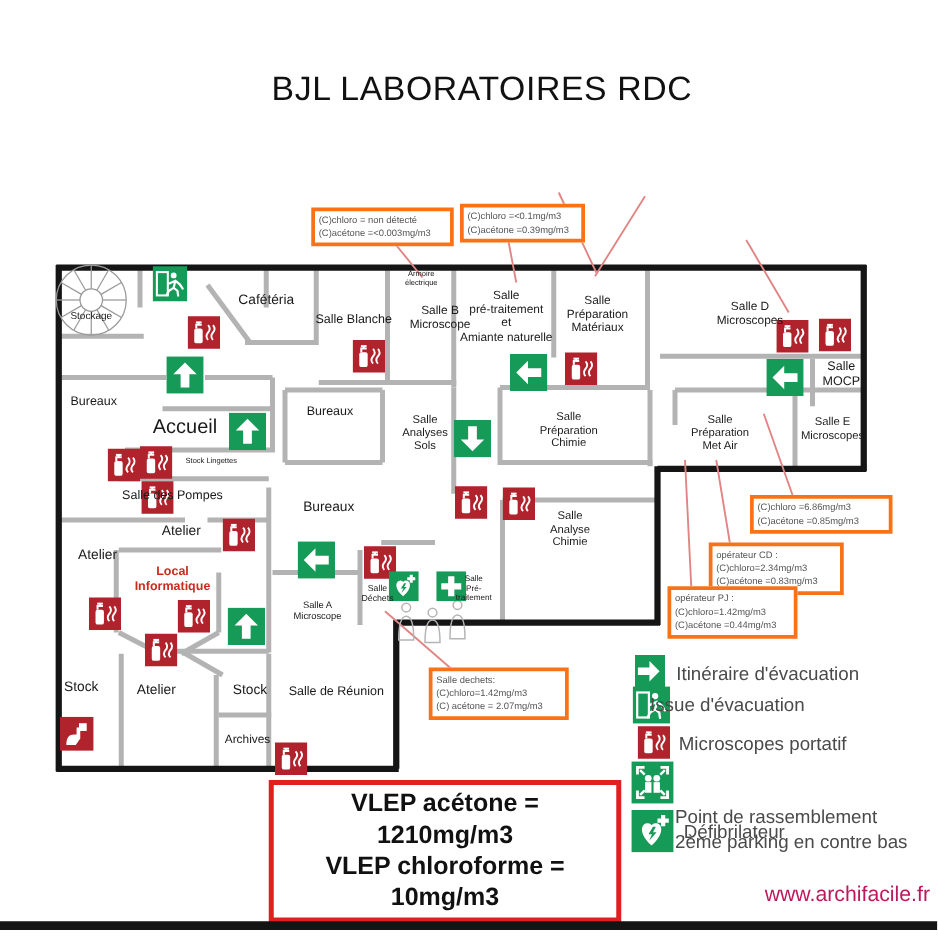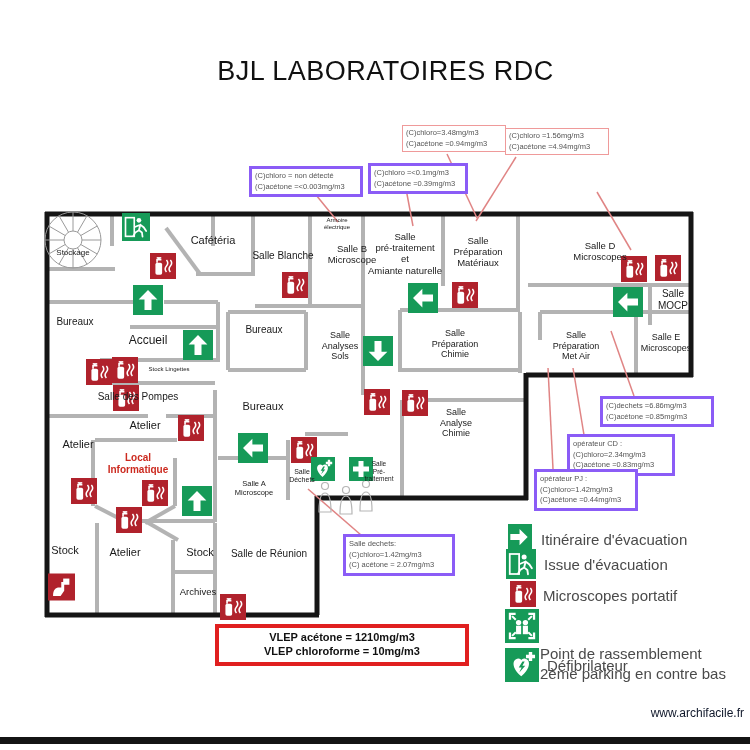--- a/index.html
+++ b/index.html
@@ -8,30 +8,30 @@
   .title{position:absolute;left:0;right:0;top:56px;text-align:center;font-size:27px;
          color:#111;letter-spacing:.5px;padding-left:21px;}
   .plan-svg{position:absolute;left:0;top:0;}
   .ic{position:absolute;}
   .rot-l{transform:rotate(-90deg);}
   .rot-d{transform:rotate(180deg);}
   .rm{position:absolute;text-align:center;white-space:pre-line;font-size:10px;
       line-height:1.18;color:#1a1a1a;}
   .f6{font-size:6px}.f65{font-size:6.5px}.f7{font-size:7px}.f75{font-size:7.5px}
   .f8{font-size:8px}.f85{font-size:10px}.f9{font-size:9px}.f95{font-size:9.5px}
-  .f11{font-size:11px}.f12{font-size:12px}
+  .f11{font-size:11px}.f12{font-size:16px}
   .red-label{color:#cc2a1f;font-weight:bold;}
   .ann{position:absolute;background:#fff;border:1px solid #ef9a9a;padding:2px 3px;
        font-size:7.5px;line-height:1.4;color:#555;white-space:pre-line;}
-  .thick{border:3px solid #8b5cf6;}
-  .vlep{position:absolute;background:#fff;border:4px solid #e02020;font-size:11px;
-        font-weight:bold;color:#111;text-align:center;line-height:1.25;padding:3px 0;
+  .thick{border:3px solid #f97316;}
+  .vlep{position:absolute;background:#fff;border:4px solid #e02020;font-size:20px;
+        font-weight:bold;color:#111;text-align:center;line-height:1.25;padding:3px 14px;
         white-space:pre-line;}
   .lg{position:absolute;font-size:15px;color:#4a4a4a;white-space:pre-line;line-height:1.35;}
-  .wm{position:absolute;right:6px;top:706px;font-size:12px;color:#0f172a;}
+  .wm{position:absolute;right:6px;top:706px;font-size:17px;color:#be185d;}
   .bbar{position:absolute;left:0;top:737px;width:750px;height:7px;background:#141414;}
 </style>
 </head>
 <body>
 
 <div class="page">
 
   <svg width="0" height="0" style="position:absolute" aria-hidden="true">
     <defs>
       <symbol id="s-ext" viewBox="0 0 24 24">
@@ -310,29 +310,25 @@
 traitement</div>
   <div class="rm f9" style="left:422px;top:407px;width:68px">Salle
 Analyse
 Chimie</div>
   <div class="rm f11" style="left:44px;top:544px;width:42px">Stock</div>
   <div class="rm f11" style="left:94px;top:546px;width:62px">Atelier</div>
   <div class="rm f11" style="left:177px;top:546px;width:46px">Stock</div>
   <div class="rm" style="left:224px;top:548px;width:90px">Salle de Réunion</div>
   <div class="rm f95" style="left:172px;top:586px;width:52px">Archives</div>
 
-  <div class="ann" style="left:402px;top:125px;width:96px">(C)chloro=3.48mg/m3
-(C)acétone =0.94mg/m3</div>
-  <div class="ann" style="left:505px;top:128px;width:96px">(C)chloro =1.56mg/m3
-(C)acétone =4.94mg/m3</div>
   <div class="ann thick" style="left:249px;top:166px;width:102px">(C)chloro = non détecté
 (C)acétone =&lt;0.003mg/m3</div>
   <div class="ann thick" style="left:368px;top:163px;width:88px">(C)chloro =&lt;0.1mg/m3
 (C)acétone =0.39mg/m3</div>
-  <div class="ann thick" style="left:600px;top:396px;width:102px">(C)dechets =6.86mg/m3
+  <div class="ann thick" style="left:600px;top:396px;width:102px">(C)chloro =6.86mg/m3
 (C)acétone =0.85mg/m3</div>
   <div class="ann thick" style="left:567px;top:434px;width:96px">opérateur CD :
 (C)chloro=2.34mg/m3
 (C)acétone =0.83mg/m3</div>
   <div class="ann thick" style="left:534px;top:469px;width:92px">opérateur PJ :
 (C)chloro=1.42mg/m3
 (C)acétone =0.44mg/m3</div>
   <div class="ann thick" style="left:343px;top:534px;width:100px">Salle dechets:
 (C)chloro=1.42mg/m3
 (C) acétone = 2.07mg/m3</div>
@@ -341,21 +337,21 @@
 
   <svg class="ic" style="left:508px;top:524px" width="26" height="26">
       <g transform="rotate(90 12 12)">
         <use href="#s-arrow"></use>
       </g>
     </svg>
   <div class="lg" style="left:541px;top:530px">Itinéraire d'évacuation</div>
   <svg class="ic" style="left:506px;top:549px" width="30" height="30">
       <use href="#s-exit"></use>
     </svg>
-  <div class="lg" style="left:544px;top:555px">Issue d'évacuation</div>
+  <div class="lg" style="left:520px;top:555px">Issue d'évacuation</div>
   <svg class="ic" style="left:510px;top:580px" width="26" height="28">
       <use href="#s-ext"></use>
     </svg>
   <div class="lg" style="left:543px;top:586px">Microscopes portatif</div>
   <svg class="ic" style="left:505px;top:609px" width="34" height="34">
       <use href="#s-assembly"></use>
     </svg>
   <div class="lg" style="left:540px;top:644px">Point de rassemblement
 2ème parking en contre bas</div>
   <svg class="ic" style="left:505px;top:648px" width="34" height="34">

